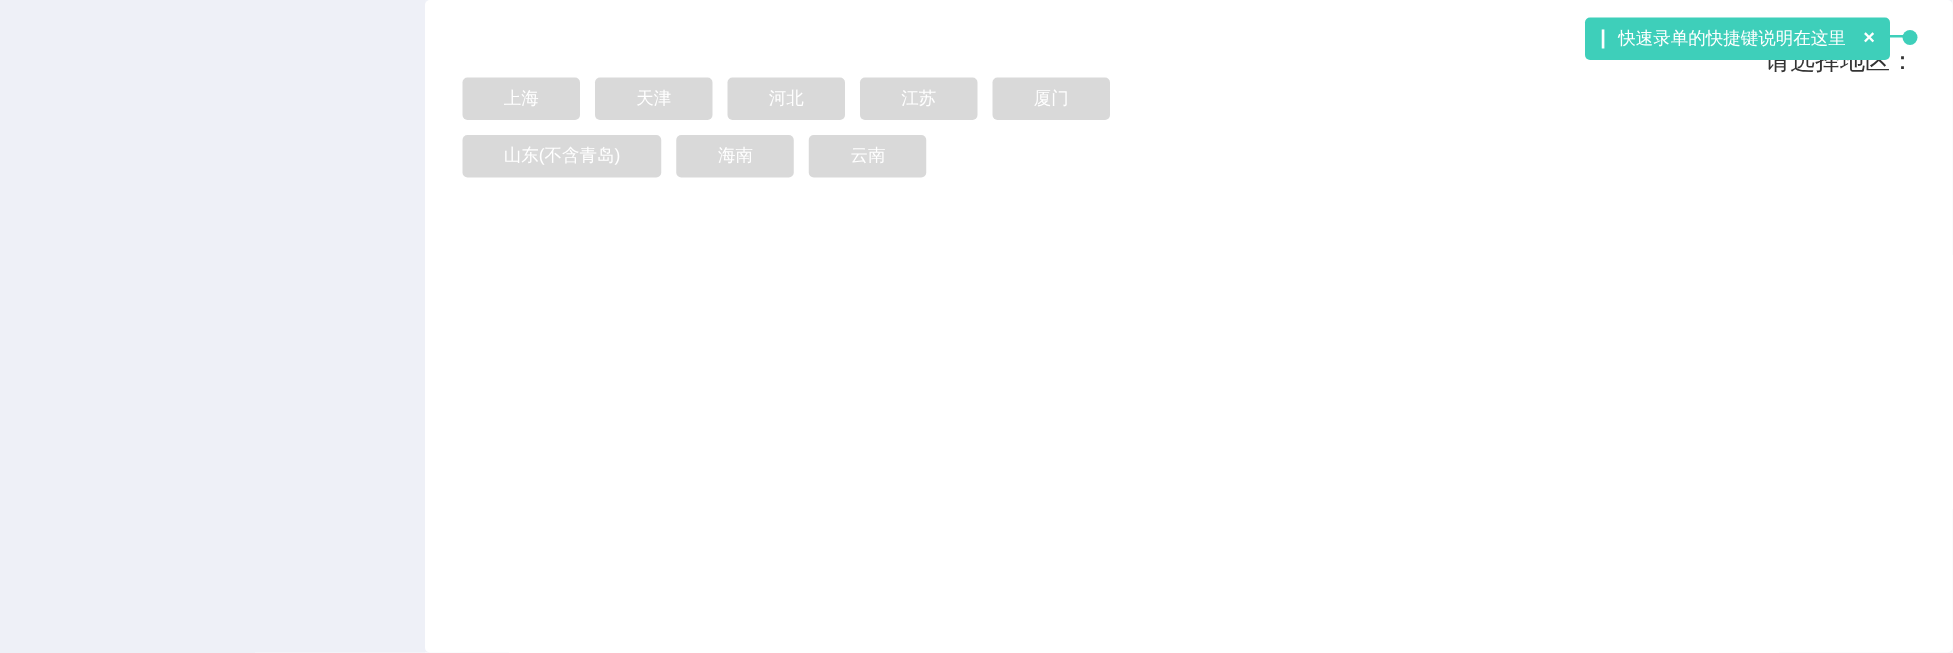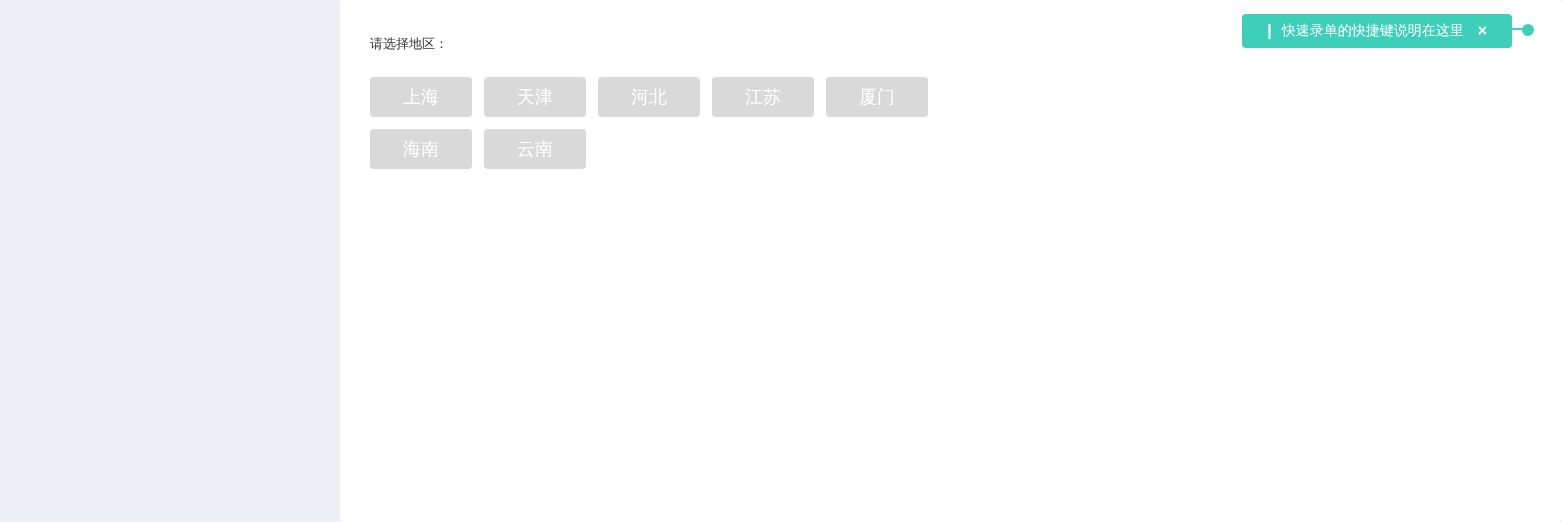--- a/index.html
+++ b/index.html
@@ -34,55 +34,55 @@
       height: 522px;
       background: #ffffff;
       border-radius: 4px;
     }
 
     .region-section {
       padding: 35px 30px;
     }
 
     .region-title {
-      font-size: 13px;
+      font-size: 20px;
       color: #333;
       font-weight: normal;
-      margin-bottom: 24px;
+      text-align: right;
     }
 
     .region-buttons-row {
       display: flex;
       flex-wrap: nowrap;
       gap: 12px;
       margin-bottom: 12px;
       align-items: center;
     }
 
     .region-btn {
       padding: 8px 33px;
       background: #d9d9d9;
       border: none;
       border-radius: 4px;
       color: #ffffff;
-      font-size: 18px;
+      font-size: 14px;
       cursor: pointer;
       white-space: nowrap;
       min-width: 80px;
       text-align: center;
     }
 
     
     .tooltip-bar {
       position: absolute;
       top: 14px;
       right: 50px;
       background: #3ecfba;
       color: #ffffff;
-      padding: 8px 25px;
+      padding: 8px 12px;
       border-radius: 4px;
       font-size: 14px;
       display: flex;
       align-items: flex-end;
       gap: 10px;
       white-space: nowrap;
       margin-left: 46px;
     }
 
     .tooltip-bar::before {
@@ -131,20 +131,21 @@
     <div class="region-title">请选择地区：</div>
 
     <div class="region-buttons-row" id="row1">
         <button class="region-btn">上海</button>
         <button class="region-btn">天津</button>
         <button class="region-btn">河北</button>
         <button class="region-btn">江苏</button>
         <button class="region-btn">厦门</button>
       </div>
     <div class="region-buttons-row" id="row2">
+        <button class="region-btn">山东(不含青岛)</button>
         <button class="region-btn">海南</button>
         <button class="region-btn">云南</button>
       </div>
   </div>
 
   <div class="tooltip-bar">
     <span>快速录单的快捷键说明在这里</span>
     <span class="tooltip-close">×</span>
   </div>
 

